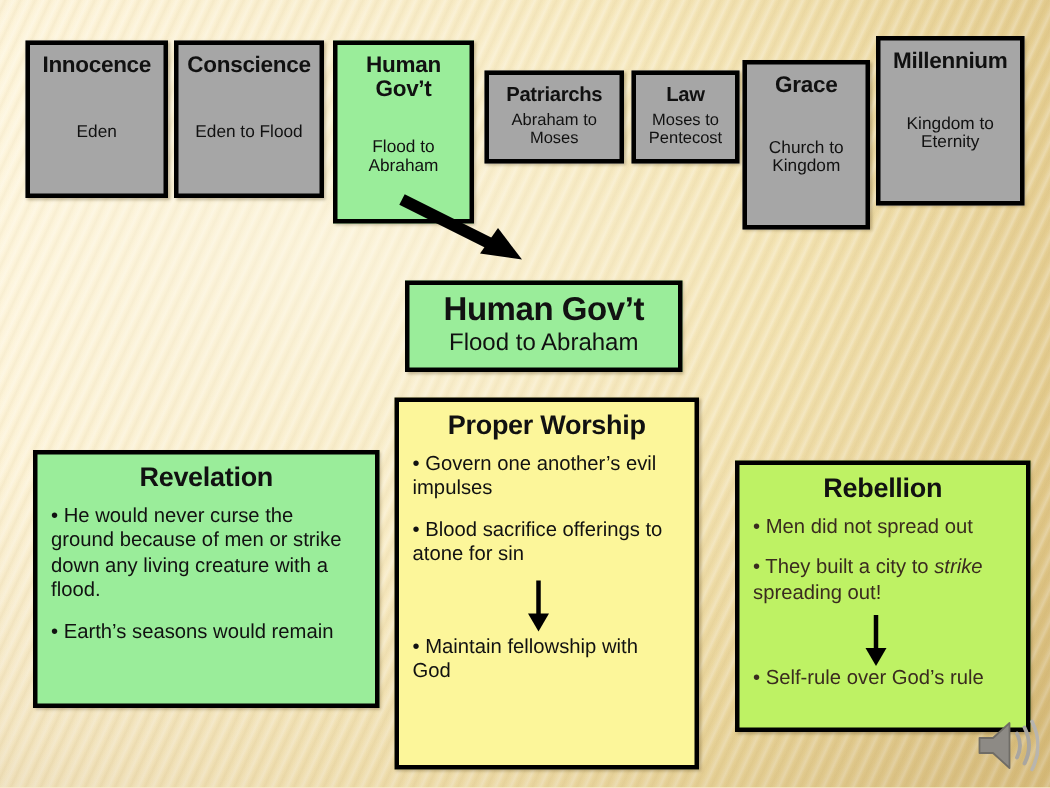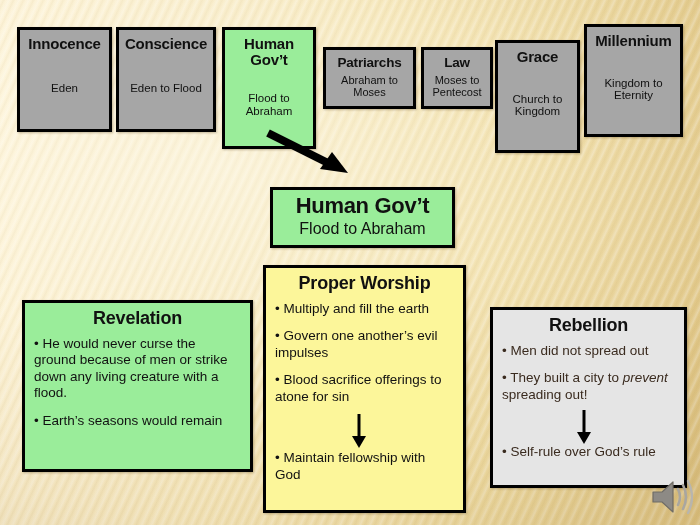--- a/index.html
+++ b/index.html
@@ -61,21 +61,21 @@
     color: #111111;
     text-align: center;
     display: flex;
     flex-direction: column;
     align-items: center;
     box-shadow: 1px 1px 2px rgba(90,70,30,0.35);
   }
   .grey   { background-color: #a6a6a6; }
   .green  { background-color: #9aed9a; }
   .yellow { background-color: #fcf69a; }
-  .red    { background-color: #e5e5e5; }
+  .red    { background-color: #bef264; }
 
   
   .era {
     justify-content: flex-start;
     padding: 6px 3px 4px 3px;
   }
   .era .title {
     font-weight: bold;
     font-size: 15px;
     line-height: 1.06;
@@ -208,36 +208,35 @@
   </div>
 
   <div class="box green panel" id="panel-revelation" style="left:10px; top:300px; width:231px; height:172px;margin-left:12px;">
     <div class="p-title">Revelation</div>
     <div class="bullet">• He would never curse the ground because of men or strike down any living creature with a flood.</div>
     <div class="bullet">• Earth’s seasons would remain</div>
   </div>
 
   <div class="box yellow panel" id="panel-worship" style="left:263px; top:265px; width:203px; height:248px;">
     <div class="p-title">Proper Worship</div>
-    <div class="bullet">• Multiply and fill the earth</div>
     <div class="bullet">• Govern one another’s evil impulses</div>
     <div class="bullet">• Blood sacrifice offerings to atone for sin</div>
     <div style="height:34px; position:relative;">
       <svg class="arrow-svg" style="left:73px; top:-2px;" width="22" height="36" viewBox="0 0 22 36">
         <line x1="11" y1="0" x2="11" y2="25" stroke="#000000" stroke-width="3"></line>
         <polygon points="11,34 4,22 18,22" fill="#000000"></polygon>
       </svg>
     </div>
     <div class="bullet">• Maintain fellowship with God</div>
   </div>
 
   <div class="box red panel" id="panel-rebellion" style="left:490px; top:307px; width:197px; height:181px;">
     <div class="p-title">Rebellion</div>
     <div class="bullet">• Men did not spread out</div>
-    <div class="bullet"><span>• They built a city to </span><em>prevent</em><span> spreading out!</span></div>
+    <div class="bullet"><span>• They built a city to </span><em>strike</em><span> spreading out!</span></div>
     <div style="height:30px; position:relative;">
       <svg class="arrow-svg" style="left:71px; top:-4px;" width="22" height="36" viewBox="0 0 22 36">
         <line x1="11" y1="0" x2="11" y2="25" stroke="#000000" stroke-width="3"></line>
         <polygon points="11,34 4,22 18,22" fill="#000000"></polygon>
       </svg>
     </div>
     <div class="bullet">• Self-rule over God’s rule</div>
   </div>
 
   <svg id="speaker-icon" viewBox="0 0 44 40">

